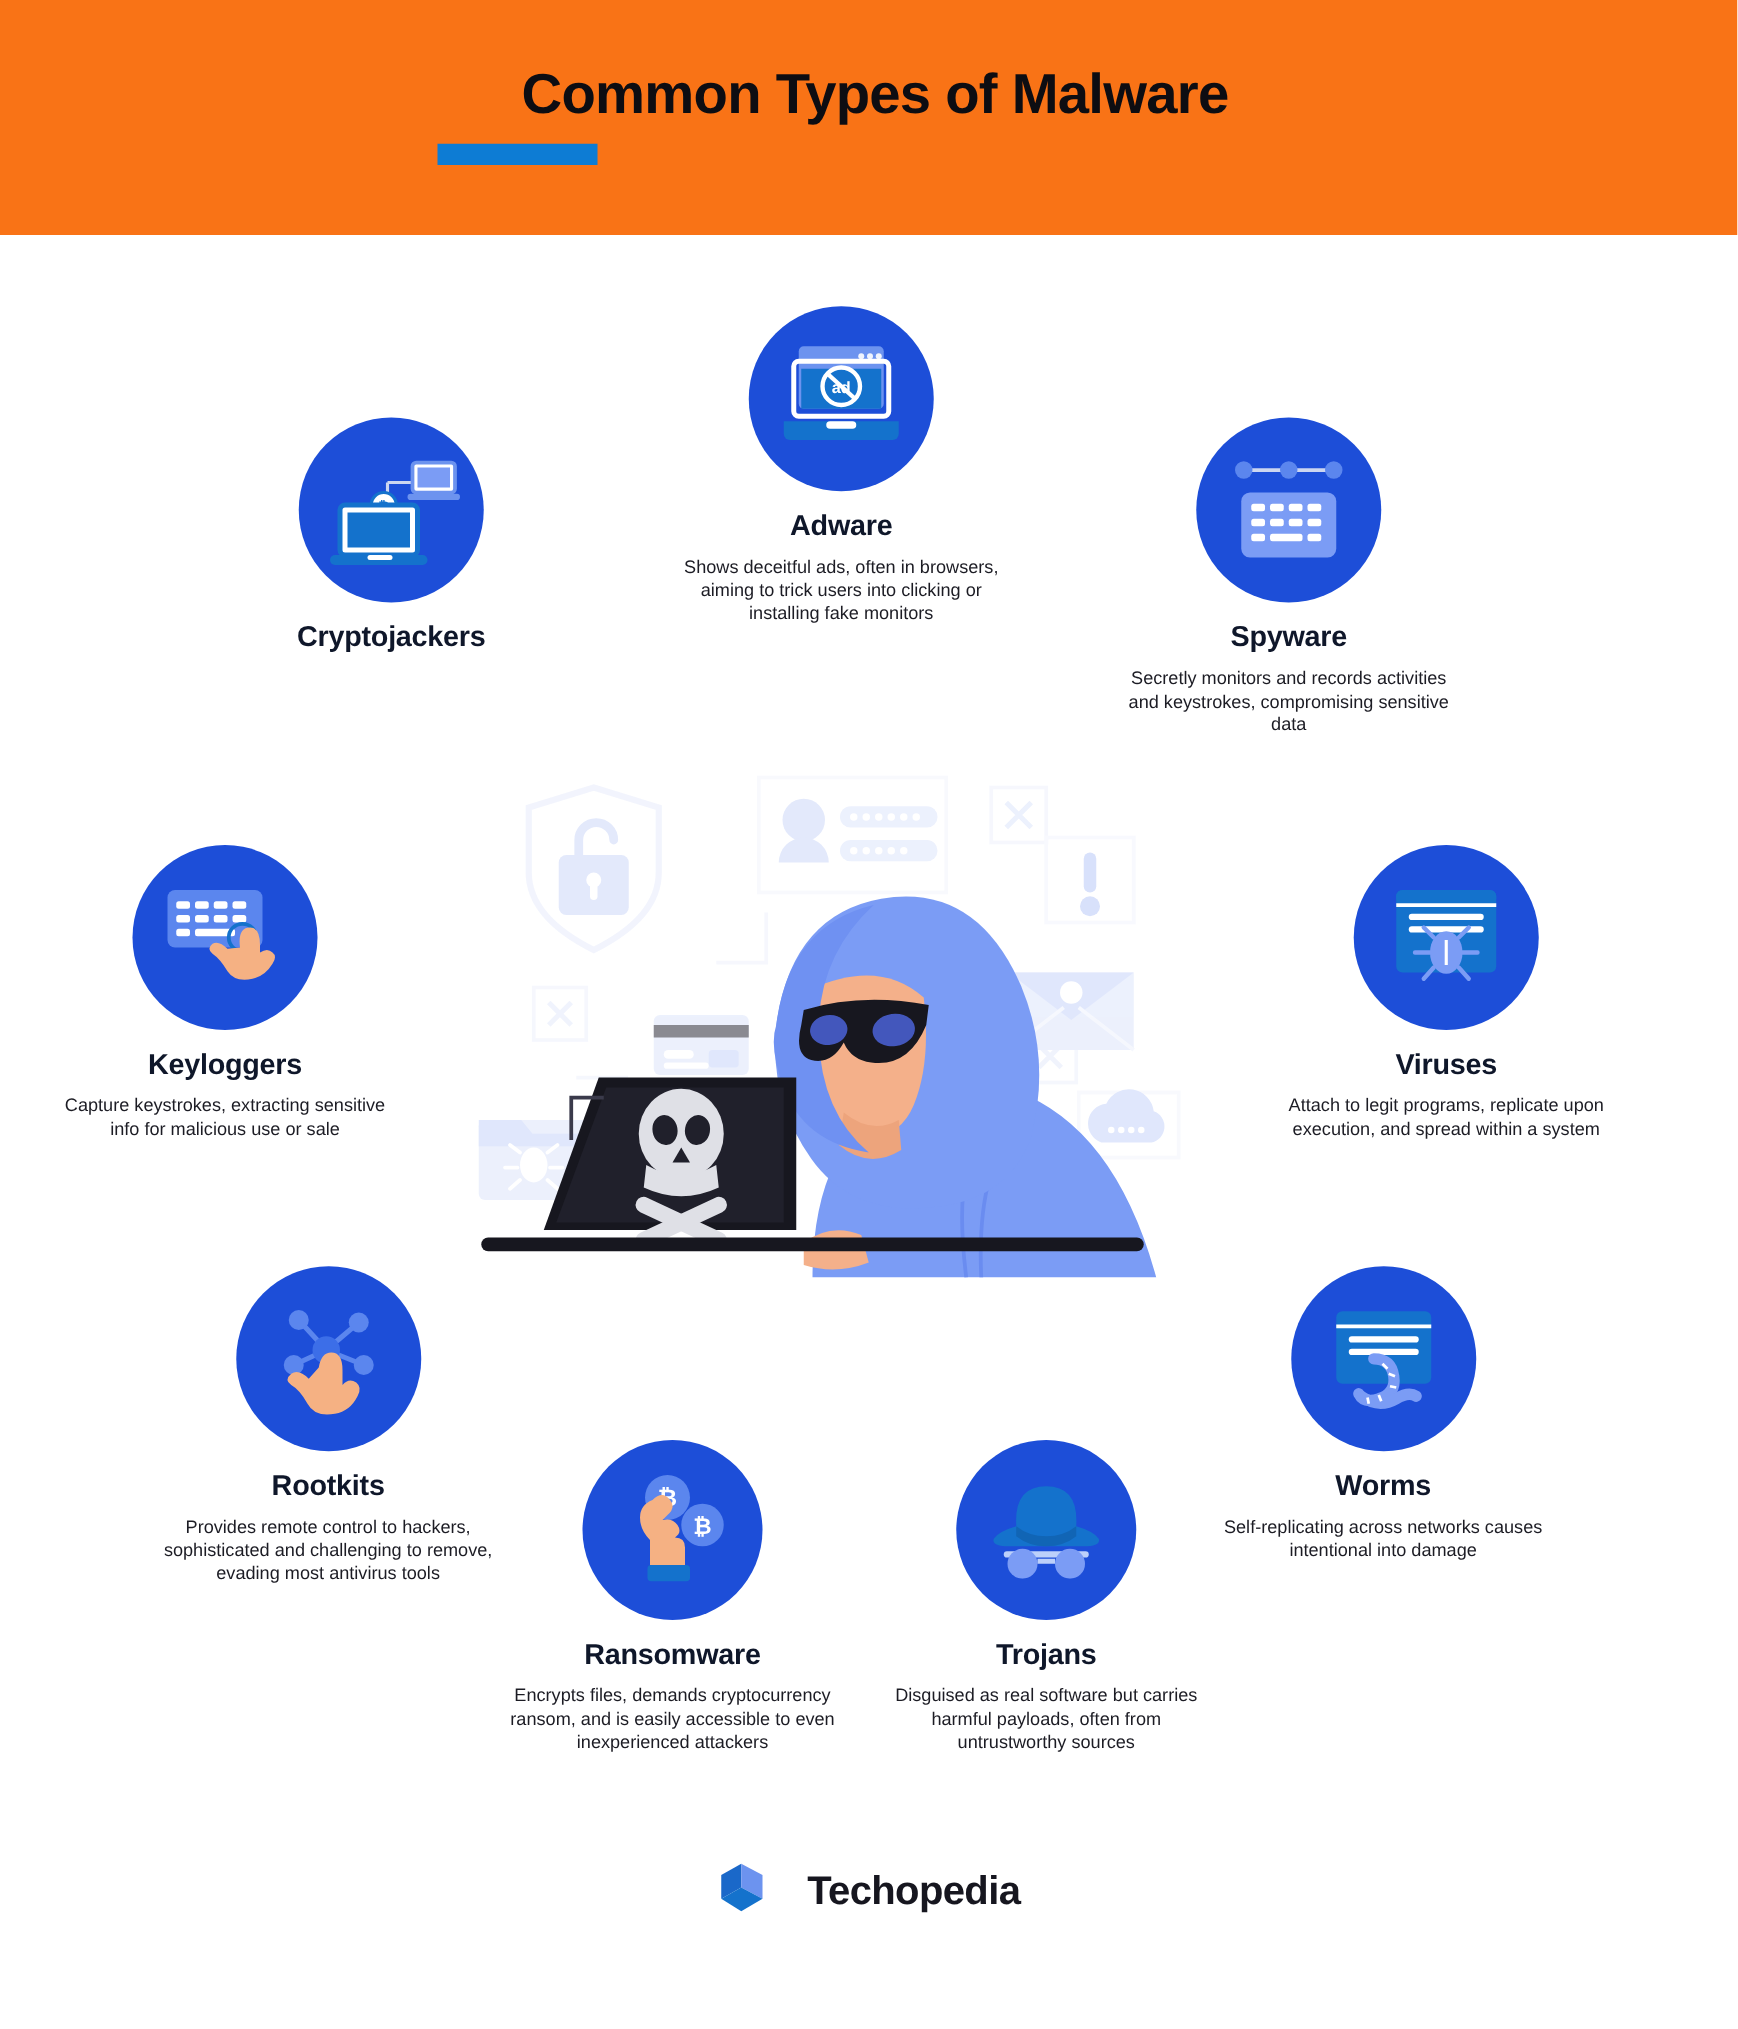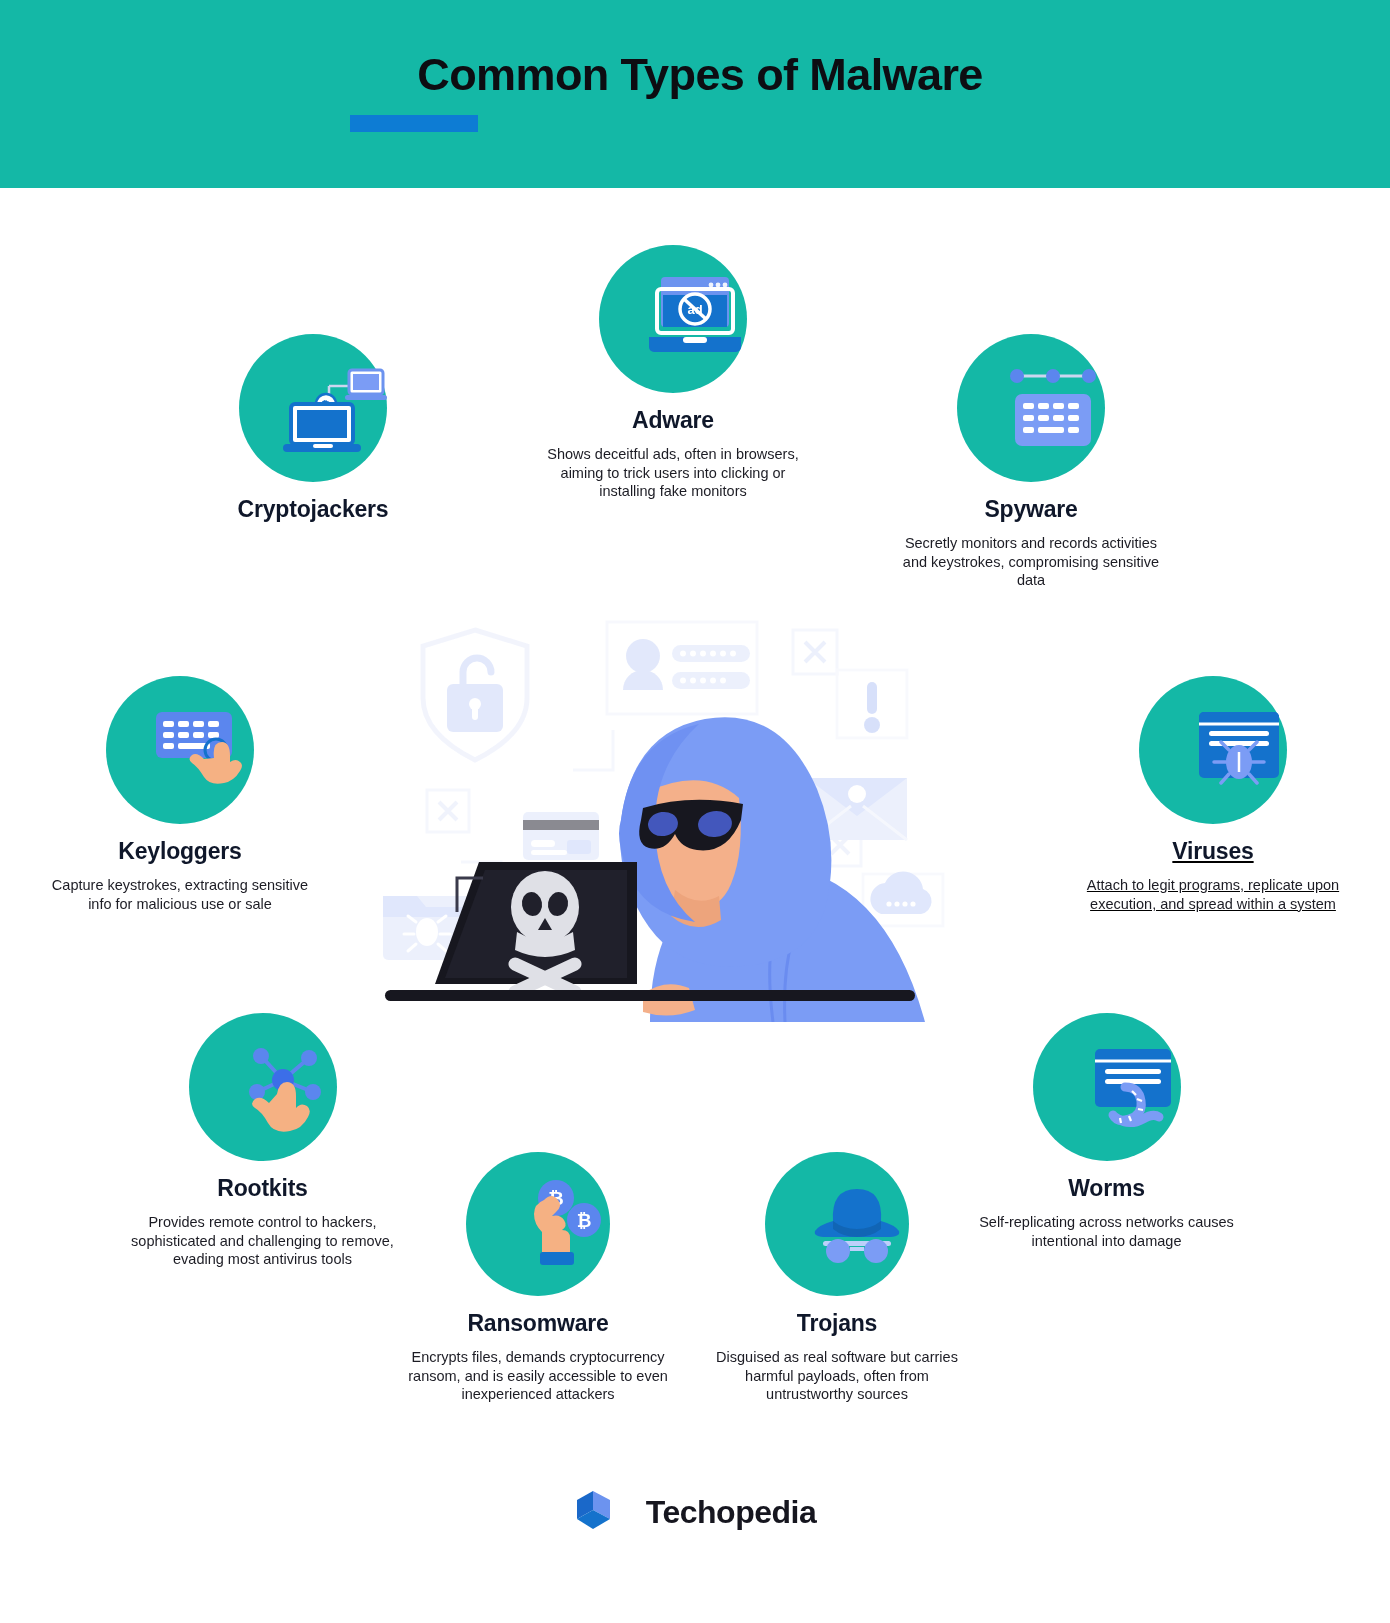--- a/index.html
+++ b/index.html
@@ -16,21 +16,21 @@
     height: 1623px;
     background: #ffffff;
   }
 
   
   .header {
     position: absolute;
     left: 0; top: 0;
     width: 1390px;
     height: 188px;
-    background: #14b8a6;
+    background: #f97316;
   }
   .header-inner {
     position: absolute;
     left: 350px;
     top: 48px;
     width: 700px;
   }
   .page-title {
     font-size: 45px;
     font-weight: 700;
@@ -49,25 +49,25 @@
 
   
   .card {
     position: absolute;
     text-align: center;
   }
   .icon-circle {
     width: 148px;
     height: 148px;
     border-radius: 50%;
-    background: #14b8a6;
+    background: #1d4ed8;
     margin: 0 auto;
     display: flex;
     align-items: center;
-    justify-content: flex-end;
+    justify-content: center;
   }
   .icon-circle.sm { width: 144px; height: 144px; }
   .card-title {
     font-size: 23px;
     font-weight: 700;
     color: #0f172a;
     margin-top: 14px;
     letter-spacing: -0.2px;
   }
   .card-desc {
@@ -338,21 +338,21 @@
             <rect x="28" y="39" width="32" height="6" rx="2"></rect>
         </g>
         <circle cx="66" cy="46" r="11" fill="none" stroke="#1472cc" stroke-width="3"></circle>
         <path d="M64 54 q-2 -16 8 -16 q8 0 8 14 l0 6 q6 -4 10 0 q4 3 0 9 q-6 10 -16 12 q-14 3 -20 -6 q-6 -10 -12 -14 q-5 -4 0 -8 q5 -3 12 4 z" fill="#f5b183"></path>
       </svg>
     </div>
     <div class="card-title">Keyloggers</div>
     <div class="card-desc">Capture keystrokes, extracting sensitive info for malicious use or sale</div>
   </div>
 
-  <div class="card" style="left:1082px; top:676px; width:262px;text-decoration:underline;">
+  <div class="card" style="left:1026px; top:676px; width:262px;">
     <div class="icon-circle">
       <svg width="96" height="92" viewBox="0 0 96 92">
         <rect x="8" y="8" width="80" height="66" rx="5" fill="#1472cc"></rect>
         <rect x="8" y="8" width="80" height="12" rx="5" fill="#1472cc"></rect>
         <path d="M8 20 h80" stroke="#ffffff" stroke-width="3"></path>
         <g fill="#ffffff">
           <rect x="18" y="27" width="60" height="5" rx="2.5"></rect>
           <rect x="18" y="37" width="60" height="5" rx="2.5"></rect>
         </g>
         <g>

